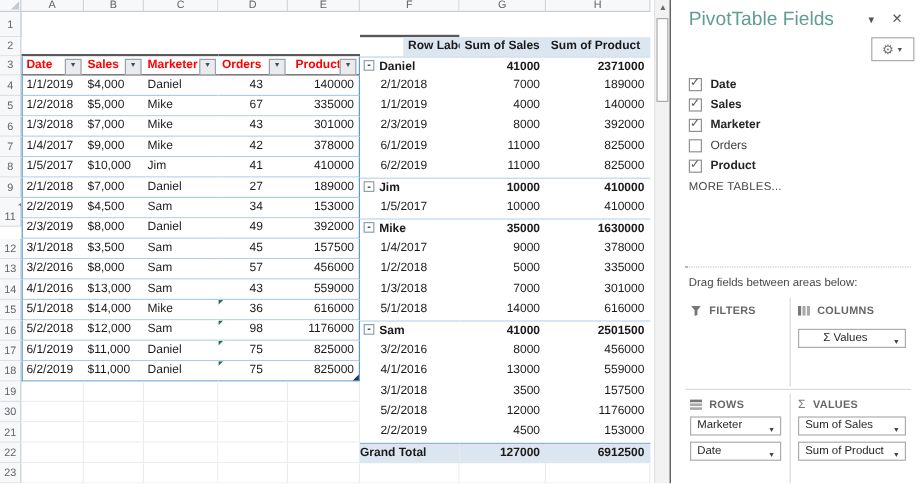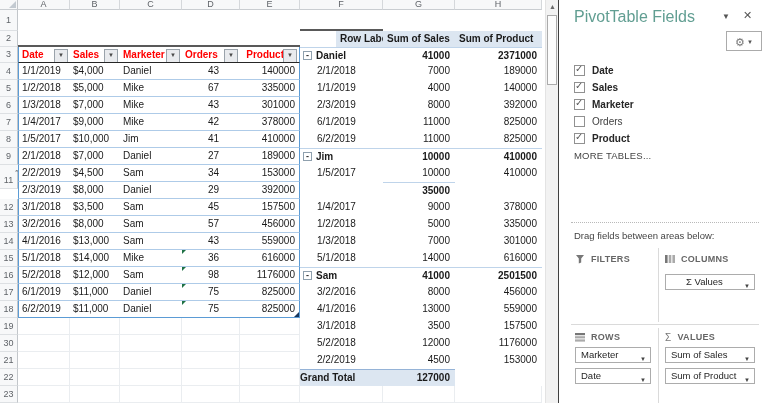--- a/index.html
+++ b/index.html
@@ -166,21 +166,21 @@
       <div class="cell trow ord" style="left: 182px; top: 148px; width: 58px; height: 17px; line-height: 16px;">27</div>
       <div class="cell trow tr" style="left: 240px; top: 148px; width: 60px; height: 17px; line-height: 16px;">189000</div>
       <div class="cell trow tl" style="left: 18px; top: 165px; width: 52px; height: 17px; line-height: 16px;">2/2/2019</div>
       <div class="cell trow" style="left: 70px; top: 165px; width: 50px; height: 17px; line-height: 16px;">$4,500</div>
       <div class="cell trow" style="left: 120px; top: 165px; width: 62px; height: 17px; line-height: 16px;">Sam</div>
       <div class="cell trow ord" style="left: 182px; top: 165px; width: 58px; height: 17px; line-height: 16px;">34</div>
       <div class="cell trow tr" style="left: 240px; top: 165px; width: 60px; height: 17px; line-height: 16px;">153000</div>
       <div class="cell trow tl" style="left: 18px; top: 182px; width: 52px; height: 17px; line-height: 16px;">2/3/2019</div>
       <div class="cell trow" style="left: 70px; top: 182px; width: 50px; height: 17px; line-height: 16px;">$8,000</div>
       <div class="cell trow" style="left: 120px; top: 182px; width: 62px; height: 17px; line-height: 16px;">Daniel</div>
-      <div class="cell trow ord" style="left: 182px; top: 182px; width: 58px; height: 17px; line-height: 16px;">29</div>
+      <div class="cell trow ord" style="left: 182px; top: 182px; width: 58px; height: 17px; line-height: 16px;">49</div>
       <div class="cell trow tr" style="left: 240px; top: 182px; width: 60px; height: 17px; line-height: 16px;">392000</div>
       <div class="cell trow tl" style="left: 18px; top: 199px; width: 52px; height: 17px; line-height: 16px;">3/1/2018</div>
       <div class="cell trow" style="left: 70px; top: 199px; width: 50px; height: 17px; line-height: 16px;">$3,500</div>
       <div class="cell trow" style="left: 120px; top: 199px; width: 62px; height: 17px; line-height: 16px;">Sam</div>
       <div class="cell trow ord" style="left: 182px; top: 199px; width: 58px; height: 17px; line-height: 16px;">45</div>
       <div class="cell trow tr" style="left: 240px; top: 199px; width: 60px; height: 17px; line-height: 16px;">157500</div>
       <div class="cell trow tl" style="left: 18px; top: 216px; width: 52px; height: 17px; line-height: 16px;">3/2/2016</div>
       <div class="cell trow" style="left: 70px; top: 216px; width: 50px; height: 17px; line-height: 16px;">$8,000</div>
       <div class="cell trow" style="left: 120px; top: 216px; width: 62px; height: 17px; line-height: 16px;">Sam</div>
       <div class="cell trow ord" style="left: 182px; top: 216px; width: 58px; height: 17px; line-height: 16px;">57</div>
@@ -256,21 +256,23 @@
       <div class="cell pcell pnum " style="left: 455px; top: 114px; width: 87px; height: 17px; line-height: 16px;">825000</div>
       <div class="cell pcell pdetail" style="left: 300px; top: 131px; width: 83px; height: 17px; line-height: 16px;">6/2/2019</div>
       <div class="cell pcell pnum " style="left: 383px; top: 131px; width: 72px; height: 17px; line-height: 16px;">11000</div>
       <div class="cell pcell pnum " style="left: 455px; top: 131px; width: 87px; height: 17px; line-height: 16px;">825000</div>
       <div class="cell pcell pgroup ptop" style="left: 300px; top: 148px; width: 83px; height: 17px; line-height: 16px;"><span class="minusbox">-</span>Jim</div>
       <div class="cell pcell pnum pbold ptop" style="left: 383px; top: 148px; width: 72px; height: 17px; line-height: 16px;">10000</div>
       <div class="cell pcell pnum pbold ptop" style="left: 455px; top: 148px; width: 87px; height: 17px; line-height: 16px;">410000</div>
       <div class="cell pcell pdetail" style="left: 300px; top: 165px; width: 83px; height: 17px; line-height: 16px;">1/5/2017</div>
       <div class="cell pcell pnum " style="left: 383px; top: 165px; width: 72px; height: 17px; line-height: 16px;">10000</div>
       <div class="cell pcell pnum " style="left: 455px; top: 165px; width: 87px; height: 17px; line-height: 16px;">410000</div>
+      <div class="cell pcell pgroup ptop" style="left: 300px; top: 182px; width: 83px; height: 17px; line-height: 16px;"><span class="minusbox">-</span>Mike</div>
       <div class="cell pcell pnum pbold ptop" style="left: 383px; top: 182px; width: 72px; height: 17px; line-height: 16px;">35000</div>
+      <div class="cell pcell pnum pbold ptop" style="left: 455px; top: 182px; width: 87px; height: 17px; line-height: 16px;">1630000</div>
       <div class="cell pcell pdetail" style="left: 300px; top: 199px; width: 83px; height: 17px; line-height: 16px;">1/4/2017</div>
       <div class="cell pcell pnum " style="left: 383px; top: 199px; width: 72px; height: 17px; line-height: 16px;">9000</div>
       <div class="cell pcell pnum " style="left: 455px; top: 199px; width: 87px; height: 17px; line-height: 16px;">378000</div>
       <div class="cell pcell pdetail" style="left: 300px; top: 216px; width: 83px; height: 17px; line-height: 16px;">1/2/2018</div>
       <div class="cell pcell pnum " style="left: 383px; top: 216px; width: 72px; height: 17px; line-height: 16px;">5000</div>
       <div class="cell pcell pnum " style="left: 455px; top: 216px; width: 87px; height: 17px; line-height: 16px;">335000</div>
       <div class="cell pcell pdetail" style="left: 300px; top: 233px; width: 83px; height: 17px; line-height: 16px;">1/3/2018</div>
       <div class="cell pcell pnum " style="left: 383px; top: 233px; width: 72px; height: 17px; line-height: 16px;">7000</div>
       <div class="cell pcell pnum " style="left: 455px; top: 233px; width: 87px; height: 17px; line-height: 16px;">301000</div>
       <div class="cell pcell pdetail" style="left: 300px; top: 250px; width: 83px; height: 17px; line-height: 16px;">5/1/2018</div>
@@ -289,20 +291,21 @@
       <div class="cell pcell pnum " style="left: 383px; top: 318px; width: 72px; height: 17px; line-height: 16px;">3500</div>
       <div class="cell pcell pnum " style="left: 455px; top: 318px; width: 87px; height: 17px; line-height: 16px;">157500</div>
       <div class="cell pcell pdetail" style="left: 300px; top: 335px; width: 83px; height: 17px; line-height: 16px;">5/2/2018</div>
       <div class="cell pcell pnum " style="left: 383px; top: 335px; width: 72px; height: 17px; line-height: 16px;">12000</div>
       <div class="cell pcell pnum " style="left: 455px; top: 335px; width: 87px; height: 17px; line-height: 16px;">1176000</div>
       <div class="cell pcell pdetail" style="left: 300px; top: 352px; width: 83px; height: 17px; line-height: 16px;">2/2/2019</div>
       <div class="cell pcell pnum " style="left: 383px; top: 352px; width: 72px; height: 17px; line-height: 16px;">4500</div>
       <div class="cell pcell pnum " style="left: 455px; top: 352px; width: 87px; height: 17px; line-height: 16px;">153000</div>
       <div class="cell pcell ptotal" style="left: 300px; top: 369px; width: 83px; height: 17px; line-height: 16px;">Grand Total</div>
       <div class="cell pcell pnum ptotal" style="left: 383px; top: 369px; width: 72px; height: 17px; line-height: 16px;">127000</div>
+      <div class="cell pcell pnum ptotal" style="left: 455px; top: 369px; width: 87px; height: 17px; line-height: 16px;">6912500</div>
     </div>
 
   <div class="vscroll">
     <div class="scroll-up">▲</div>
     <div class="scroll-thumb"></div>
   </div>
 
   <div class="panel">
     <div class="panel-title">PivotTable Fields</div>
     <div class="panel-collapse">▼</div>

